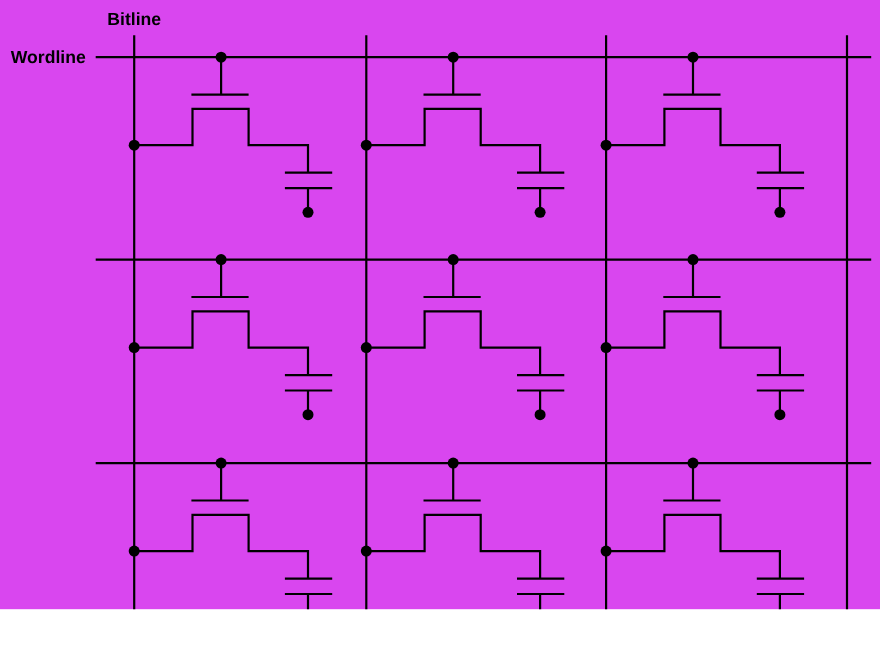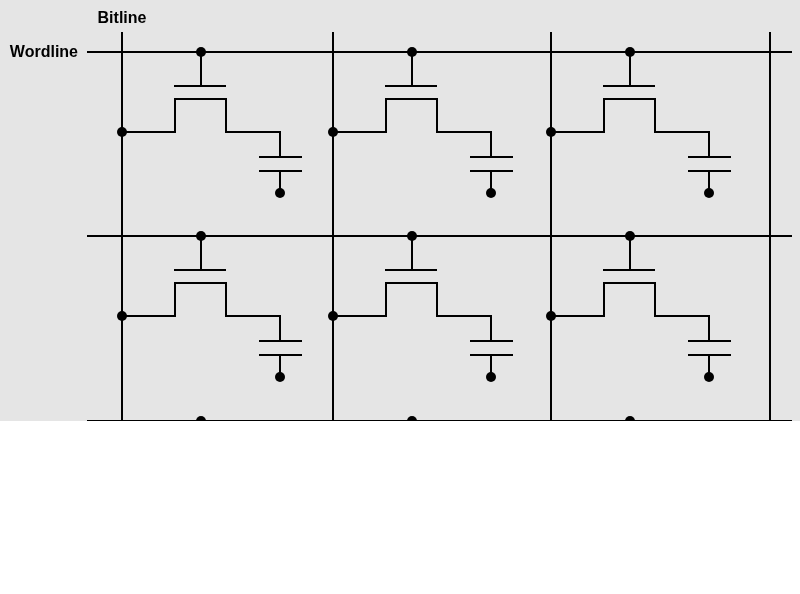--- a/index.html
+++ b/index.html
@@ -3,22 +3,22 @@
 <meta charset="utf-8">
 <style>
   html, body {
     margin: 0;
     padding: 0;
     background: #ffffff;
   }
   .stage {
     position: relative;
     width: 800px;
-    height: 421px;
-    background: #e5e5e5;
+    height: 554px;
+    background: #d946ef;
     overflow: hidden;
     font-family: "Liberation Sans", sans-serif;
     text-decoration: underline;
   }
   svg.schematic {
     display: block;
   }
   svg.schematic text {
     font-family: "Liberation Sans", sans-serif;
     font-weight: bold;

